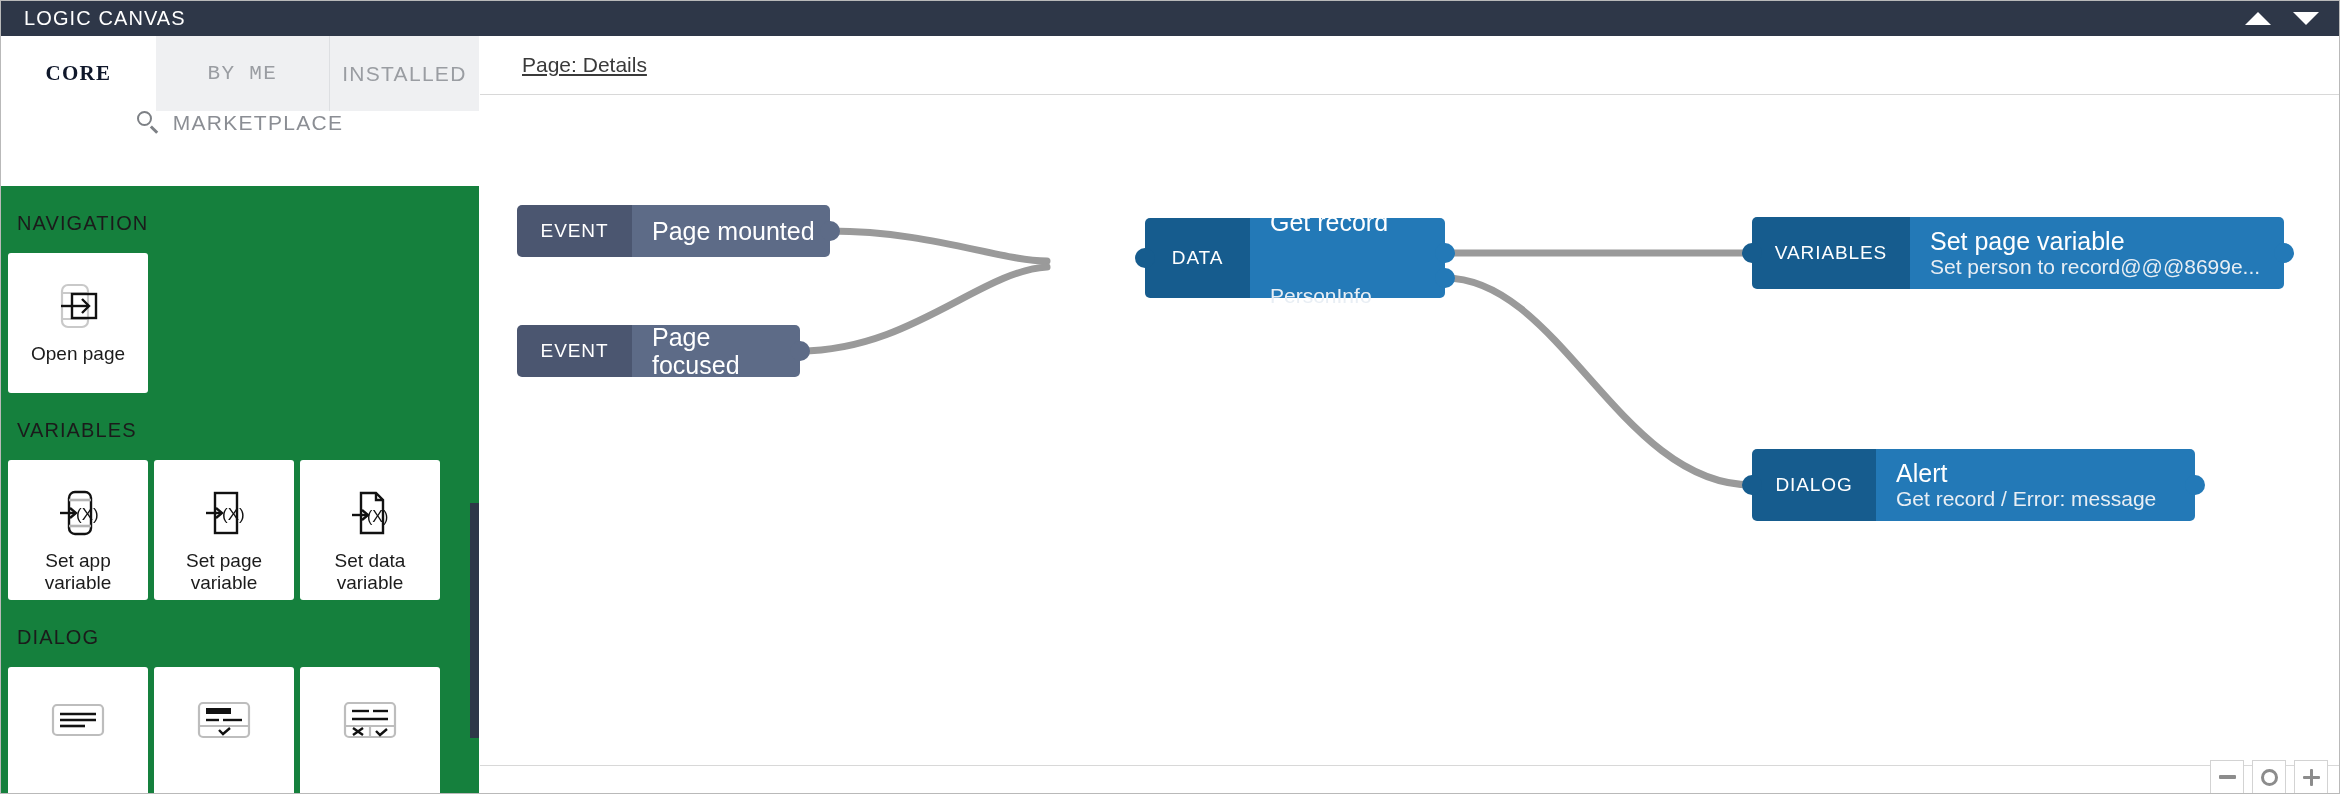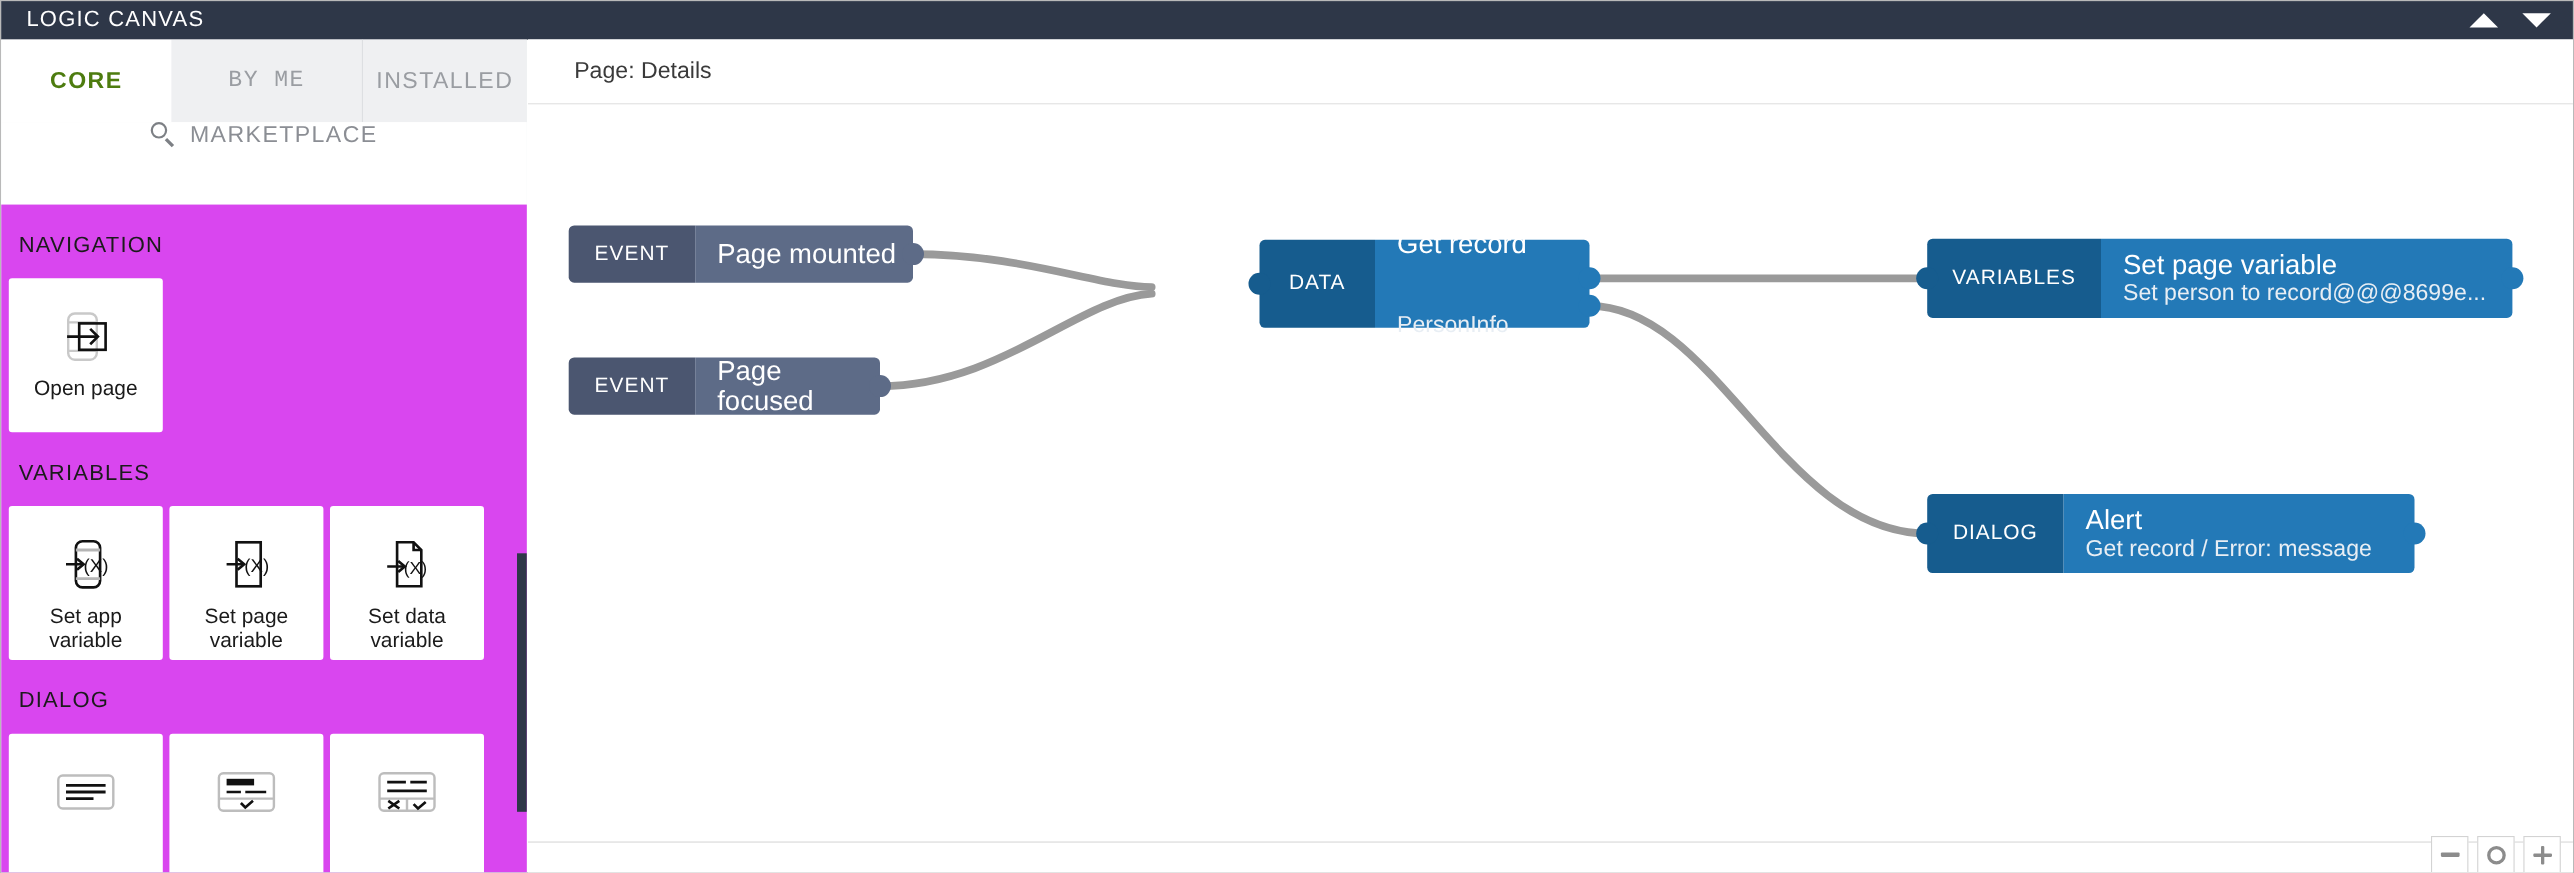--- a/index.html
+++ b/index.html
@@ -42,36 +42,36 @@
     display:flex;
   }
   .tab{
     height:75px;display:flex;align-items:center;justify-content:center;
     font-size:21px;letter-spacing:1.3px;color:#9a9da2;
     background:#eff0f2;cursor:pointer;box-sizing:border-box;
   }
   .tab.w1{width:164px;}
   .tab.w2{width:184px;border-right:1px solid #dddfe2;font-family:Liberation Mono, monospace;}
   .tab.w3{width:158px;}
-  .tab.active{background:#ffffff;color:#4d7c0f;font-weight:700;}
+  .tab.active{background:#ffffff;color:#0f172a;font-weight:700;font-family:Liberation Serif, serif;}
 
   #marketplace{
     position:absolute;left:0;top:75px;width:478px;height:75px;
     background:#ffffff;
     display:flex;align-items:flex-start;justify-content:center;gap:14px;
     cursor:pointer;
   }
   #marketplace .mp-label{font-size:21px;letter-spacing:1.3px;color:#8b8e94;}
   .mag{position:relative;width:22px;height:22px;display:block;}
   .mag .ring{position:absolute;left:0;top:0;width:15px;height:15px;border:2.6px solid #7d8085;border-radius:50%;box-sizing:border-box;}
   .mag .handle{position:absolute;left:14px;top:14px;width:9px;height:2.6px;background:#7d8085;transform:rotate(45deg);transform-origin:left center;}
 
   #palette{
     position:absolute;left:0;top:150px;width:478px;height:609px;
-    background:#d946ef;overflow:hidden;
+    background:#15803d;overflow:hidden;
   }
   .group-title{
     font-size:20px;letter-spacing:1.1px;color:#1b1b1b;
     padding:26px 0 18px 16px;
   }
   .cards{display:flex;gap:6px;padding-left:7px;}
   .card{
     width:140px;height:140px;background:#ffffff;border-radius:3px;
     display:flex;flex-direction:column;align-items:center;justify-content:flex-start;
     cursor:pointer;box-sizing:border-box;padding-top:22px;
@@ -92,21 +92,21 @@
   #canvaswrap{
     position:absolute;left:479px;top:35px;width:1860px;height:759px;
     background:#ffffff;box-sizing:border-box;
   }
   #breadcrumb-bar{
     position:absolute;left:0;top:0;width:1860px;height:58px;
     border-bottom:1px solid #d8d8d8;background:#ffffff;
   }
   #breadcrumb{
     position:absolute;left:42px;top:17px;font-size:21px;color:#3a3a3a;
-    cursor:pointer;
+    text-decoration:underline;cursor:pointer;
   }
   #canvas{
     position:absolute;left:0;top:59px;width:1860px;height:670px;
     background:#ffffff;overflow:hidden;
   }
   #canvas-footer{
     position:absolute;left:0;top:729px;width:1860px;height:30px;
     border-top:1px solid #d8d8d8;background:#ffffff;
   }
   #zoomctl{

